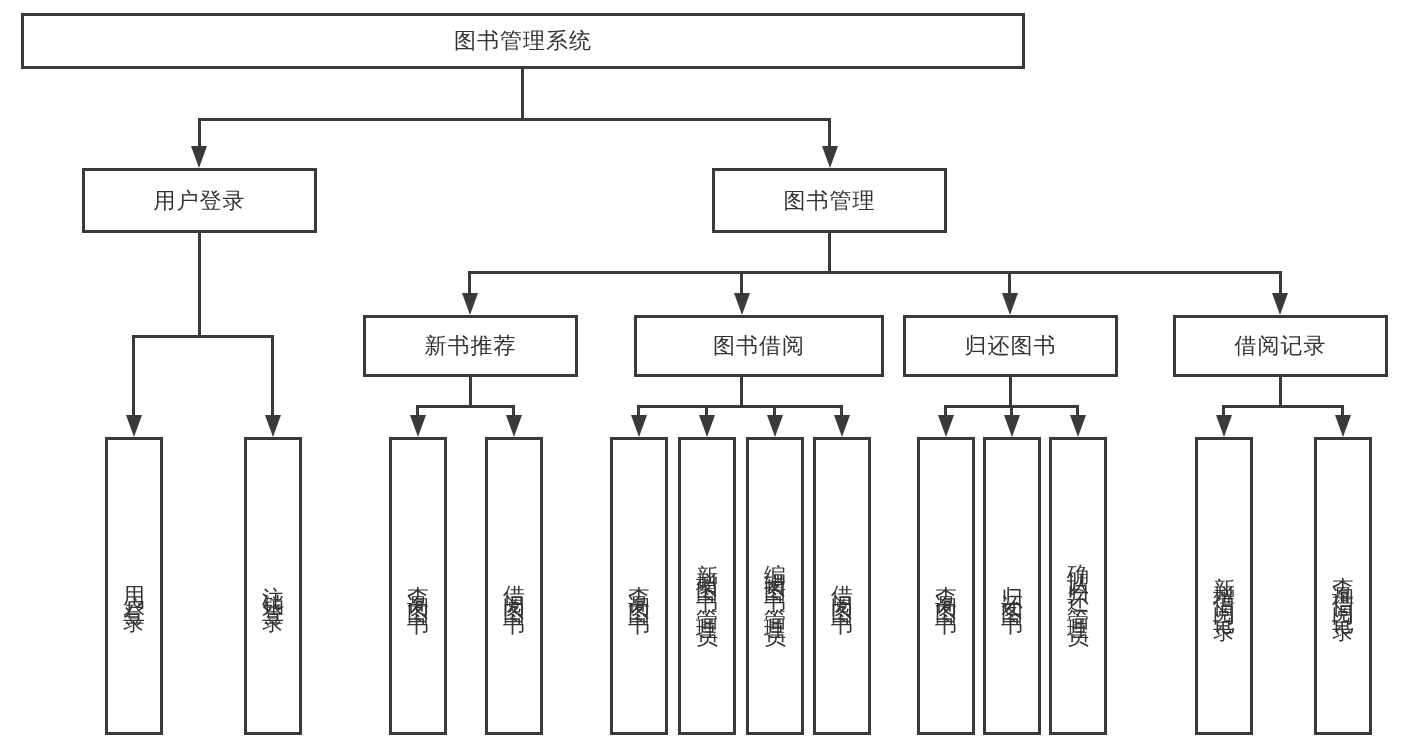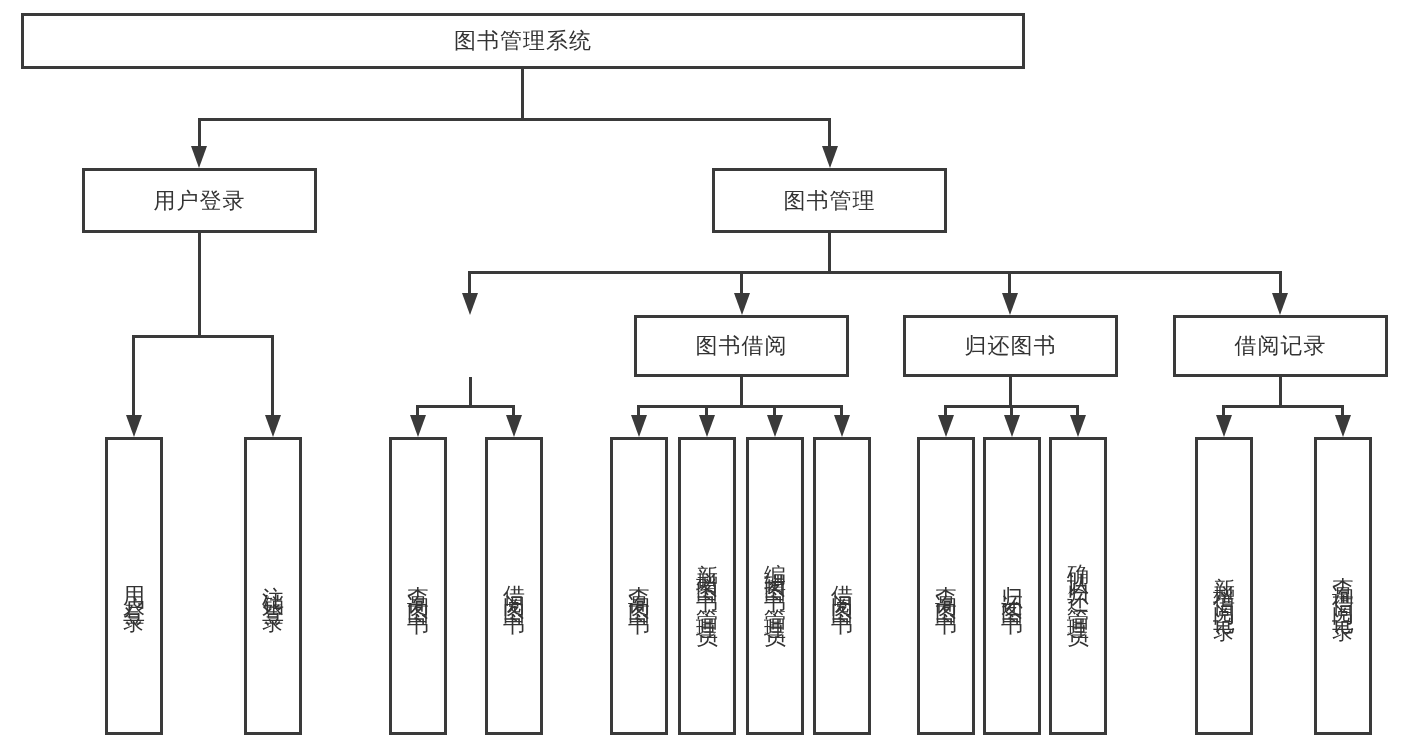--- a/index.html
+++ b/index.html
@@ -99,22 +99,25 @@
   </div>
 
   <div class="box" style="left:82px;top:168px;width:235px;height:65px;">
     <span class="hlabel">用户登录</span>
   </div>
 
   <div class="box" style="left:712px;top:168px;width:235px;height:65px;">
     <span class="hlabel">图书管理</span>
   </div>
 
+  <div class="box" style="left:363px;top:315px;width:215px;height:62px;">
+    <span class="hlabel">新书推荐</span>
+  </div>
 
-  <div class="box" style="left:634px;top:315px;width:215px;height:62px;">
+  <div class="box" style="left:634px;top:315px;width:250px;height:62px;">
     <span class="hlabel">图书借阅</span>
   </div>
 
   <div class="box" style="left:903px;top:315px;width:215px;height:62px;">
     <span class="hlabel">归还图书</span>
   </div>
 
   <div class="box" style="left:1173px;top:315px;width:215px;height:62px;">
     <span class="hlabel">借阅记录</span>
   </div>

